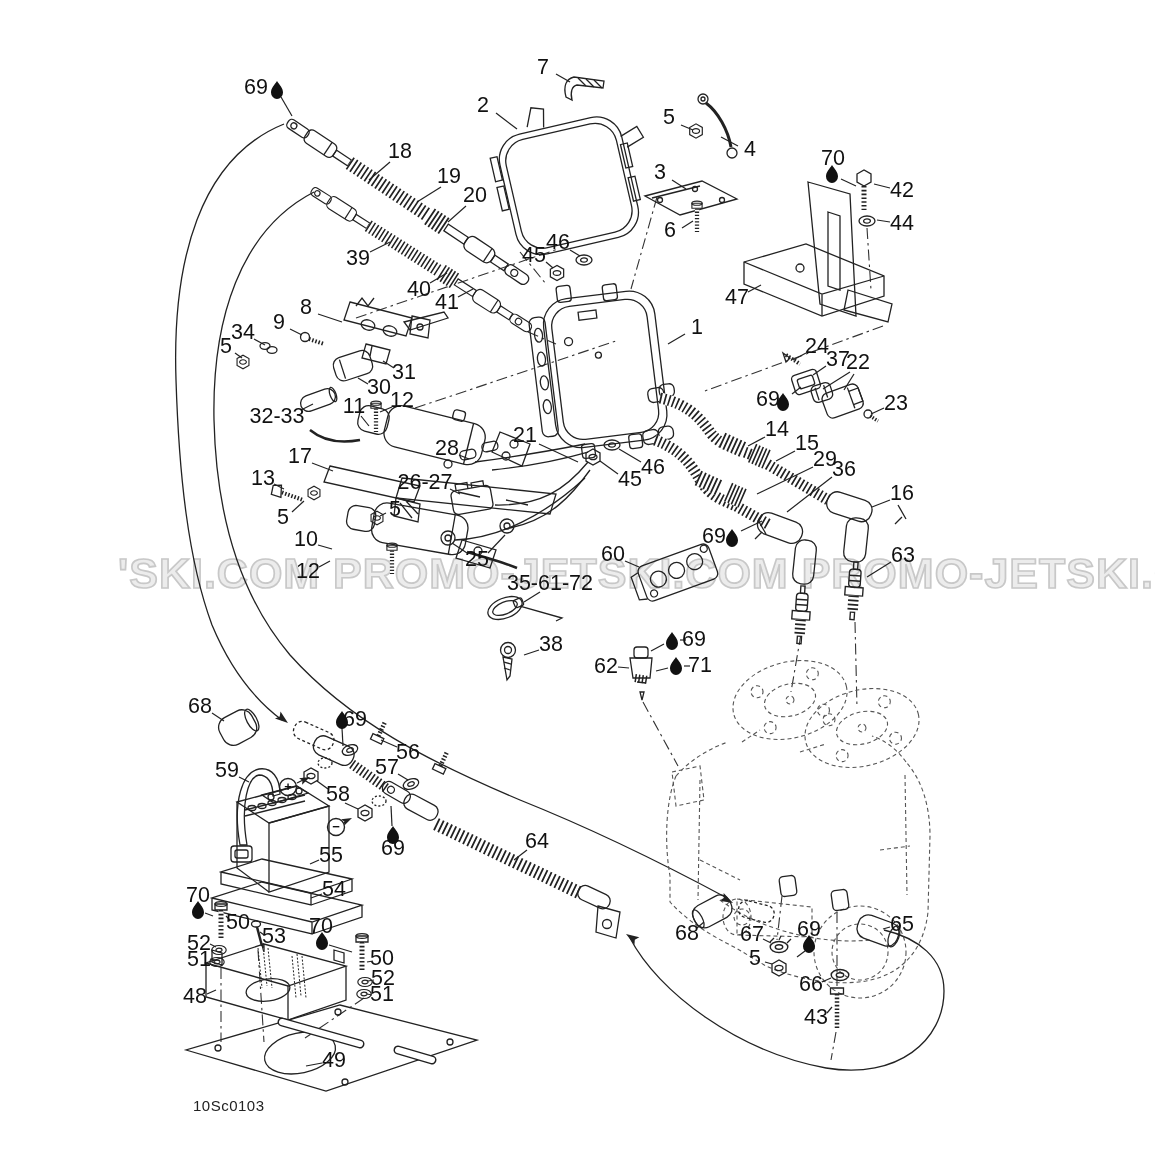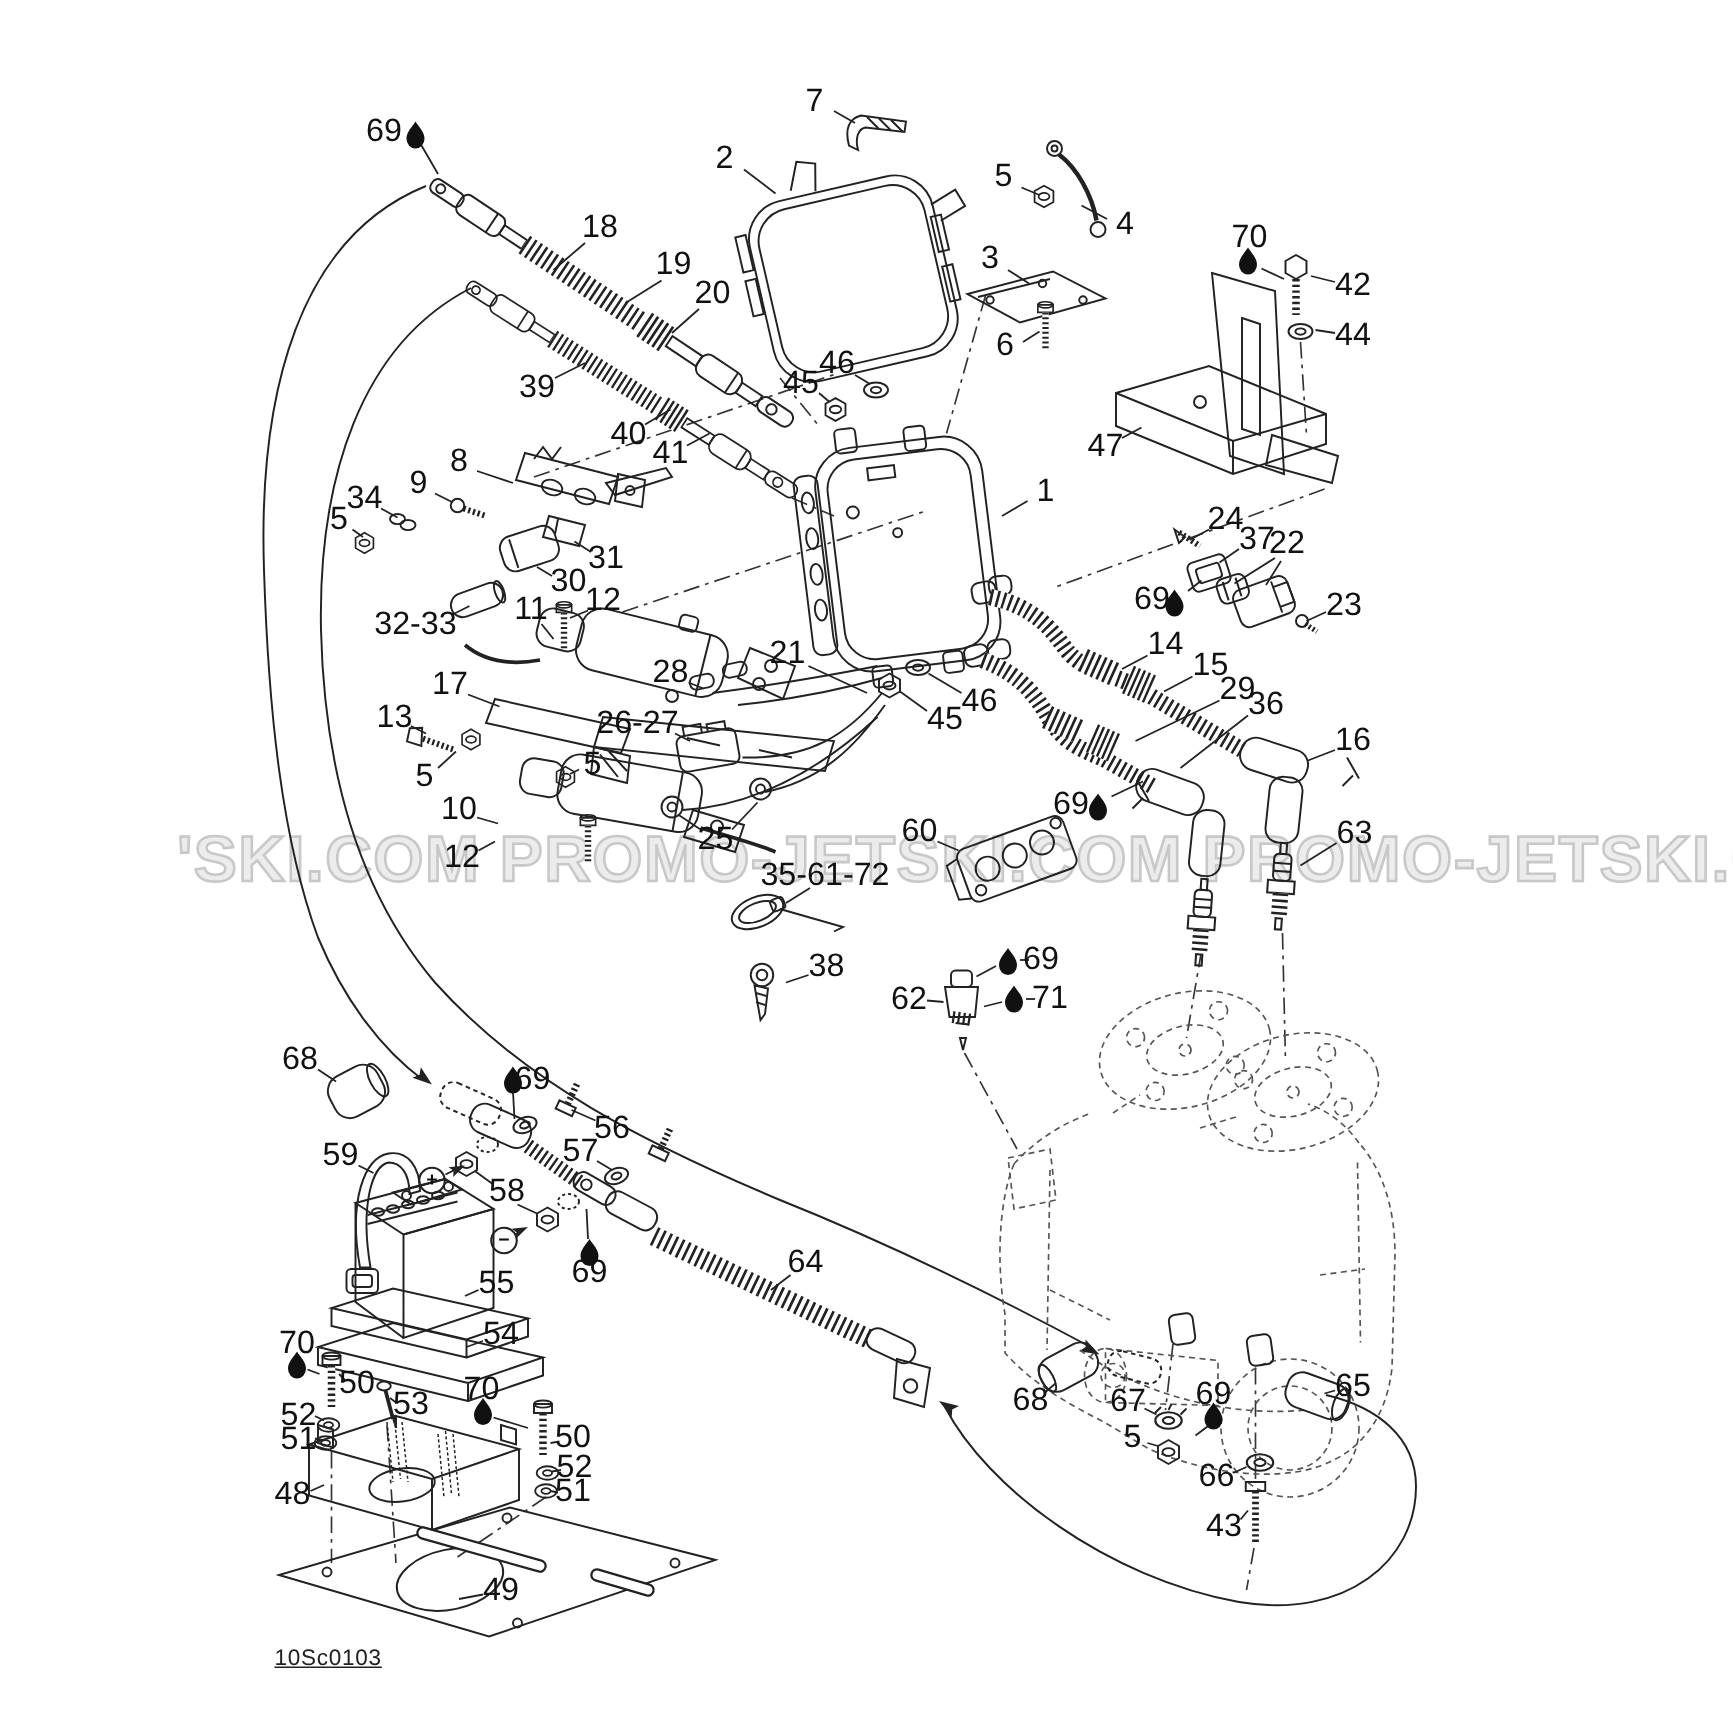--- a/index.html
+++ b/index.html
@@ -3,22 +3,22 @@
 <meta charset="utf-8">
 <style>
   html,body{margin:0;padding:0;background:#fff;}
   #page{position:relative;width:1155px;height:1155px;background:#ffffff;overflow:hidden;
         font-family:"Liberation Sans",sans-serif;}
   #watermark{position:absolute;left:118px;top:549px;white-space:nowrap;
 　　    font-family:"DejaVu Sans Mono",monospace;font-weight:bold;font-size:43px;
         letter-spacing:1px;color:#ececec;-webkit-text-stroke:1.7px #c6c6c6;
         text-shadow:0 0 1px #cccccc;opacity:.95;z-index:1;}
   #art{position:absolute;left:0;top:0;z-index:2;}
-  #diagram-code{position:absolute;left:183px;top:1097px;font-size:15px;color:#222;
-        letter-spacing:.5px;z-index:3;text-decoration:underline;}
+  #diagram-code{position:absolute;left:193px;top:1097px;font-size:15px;color:#222;
+        letter-spacing:.5px;z-index:3;}
   text.callout{font-family:"Liberation Sans",sans-serif;font-size:21.5px;fill:#111;}
   .ln{stroke:#222;fill:none;stroke-width:1.3px;}
 </style>
 </head>
 <body>
 
 <div id="page">
   <div id="watermark">'SKI.COM PROMO-JETSKI.COM PROMO-JETSKI.COM</div>
   <div id="diagram-code">10Sc0103</div>
 

